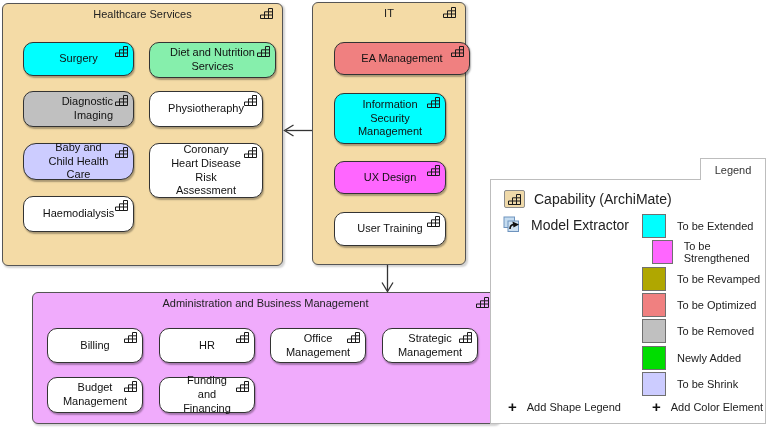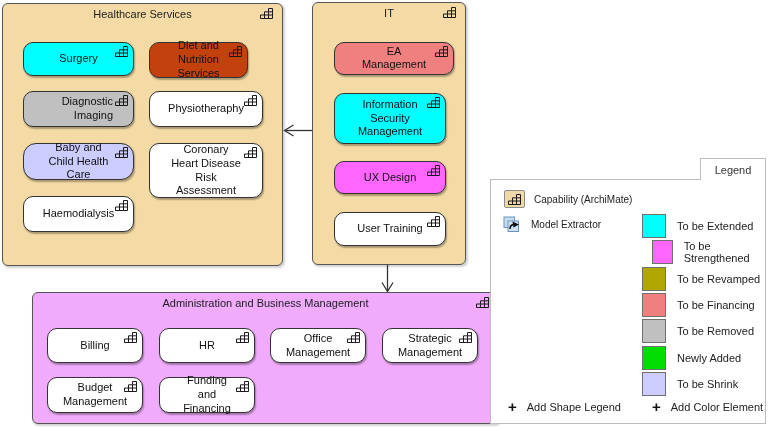--- a/index.html
+++ b/index.html
@@ -24,21 +24,21 @@
   .overlay{position:absolute;left:0;top:0;pointer-events:none;}
 
   
   .legend-tab{position:absolute;left:700px;top:158px;width:66px;height:22px;
               background:#fff;border:1px solid #bdbdbd;border-bottom:none;
               box-sizing:border-box;z-index:3;display:flex;align-items:center;
               justify-content:center;font-size:11px;color:#333;}
   .legend-panel{position:absolute;left:490px;top:179px;width:276px;height:245px;
                 background:#fff;border:1px solid #bdbdbd;box-sizing:border-box;z-index:2;}
   .legend-shape-row{position:absolute;display:flex;align-items:center;gap:9px;
-                    font-size:10px;color:#222;}
+                    font-size:14px;color:#222;}
   .legend-chip{width:19px;height:16px;background:#efd9a9;border:1px solid #8d8d8d;
                border-radius:2px;display:flex;align-items:center;justify-content:center;}
   .legend-color-row{position:absolute;display:flex;align-items:center;gap:11px;
                     font-size:11px;color:#222;}
   .swatch{width:24px;height:24px;border:1px solid #707070;box-sizing:border-box;}
   .legend-add{position:absolute;display:flex;align-items:center;gap:10px;
               font-size:11px;color:#222;cursor:pointer;}
   .plus{font-size:15px;font-weight:bold;color:#111;line-height:1;}
 </style>
 </head>
@@ -55,21 +55,21 @@
       </span>
 
     <div class="cap-box" style="left: 20px; top: 38px; width: 111px; height: 34px; background-color: rgb(0, 255, 255);">
       <span>Surgery</span>
       <span class="box-icon">
           <svg width="13" height="11" viewBox="0 0 13 11" style="display:block">
             <path fill="none" stroke="#1a1a1a" stroke-width="1" d="M0.5,10.5 L0.5,7 L4.5,7 L4.5,3.8 L8.5,3.8 L8.5,0.5 L12.5,0.5 L12.5,10.5 Z M4.5,7 L4.5,10.5 M8.5,3.8 L8.5,10.5 M4.5,7 L12.5,7 M8.5,3.8 L12.5,3.8"></path>
           </svg>
         </span>
     </div>
-    <div class="cap-box" style="left: 146px; top: 38px; width: 99px; height: 36px; background-color: #c2410c;">
+    <div class="cap-box" style="left: 146px; top: 38px; width: 127px; height: 36px; background-color: #86efac;">
       <span>Diet and Nutrition Services</span>
       <span class="box-icon">
           <svg width="13" height="11" viewBox="0 0 13 11" style="display:block">
             <path fill="none" stroke="#1a1a1a" stroke-width="1" d="M0.5,10.5 L0.5,7 L4.5,7 L4.5,3.8 L8.5,3.8 L8.5,0.5 L12.5,0.5 L12.5,10.5 Z M4.5,7 L4.5,10.5 M8.5,3.8 L8.5,10.5 M4.5,7 L12.5,7 M8.5,3.8 L12.5,3.8"></path>
           </svg>
         </span>
     </div>
     <div class="cap-box" style="left: 20px; top: 87px; width: 111px; height: 36px; background-color: rgb(192, 192, 192); text-align: right;">
       <span>Diagnostic Imaging</span>
       <span class="box-icon">
@@ -113,21 +113,21 @@
   </div>
 
   <div class="group" style="left: 312px; top: 2px; width: 154px; height: 263px; background-color: rgb(244, 219, 166);">
     <div class="group-title">IT</div>
     <span class="corner-icon">
         <svg width="13" height="11" viewBox="0 0 13 11" style="display:block">
           <path fill="none" stroke="#1a1a1a" stroke-width="1" d="M0.5,10.5 L0.5,7 L4.5,7 L4.5,3.8 L8.5,3.8 L8.5,0.5 L12.5,0.5 L12.5,10.5 Z M4.5,7 L4.5,10.5 M8.5,3.8 L8.5,10.5 M4.5,7 L12.5,7 M8.5,3.8 L12.5,3.8"></path>
         </svg>
       </span>
 
-    <div class="cap-box" style="left: 21px; top: 39px; width: 120px; height: 33px; background-color: rgb(240, 128, 128); align-items: flex-end;">
+    <div class="cap-box" style="left: 21px; top: 39px; width: 136px; height: 33px; background-color: rgb(240, 128, 128);">
       <span>EA Management</span>
       <span class="box-icon">
           <svg width="13" height="11" viewBox="0 0 13 11" style="display:block">
             <path fill="none" stroke="#1a1a1a" stroke-width="1" d="M0.5,10.5 L0.5,7 L4.5,7 L4.5,3.8 L8.5,3.8 L8.5,0.5 L12.5,0.5 L12.5,10.5 Z M4.5,7 L4.5,10.5 M8.5,3.8 L8.5,10.5 M4.5,7 L12.5,7 M8.5,3.8 L12.5,3.8"></path>
           </svg>
         </span>
     </div>
     <div class="cap-box" style="left: 21px; top: 90px; width: 112px; height: 51px; background-color: rgb(0, 255, 255);">
       <span>Information Security Management</span>
       <span class="box-icon">
@@ -259,21 +259,21 @@
     <div class="legend-color-row" style="left:151px;top:60px;margin-left:10px;">
       <span class="swatch" style="background-color: rgb(255, 102, 255);"></span>
       <span>To be Strengthened</span>
     </div>
     <div class="legend-color-row" style="left:151px;top:87px;">
       <span class="swatch" style="background-color: rgb(176, 167, 0);"></span>
       <span>To be Revamped</span>
     </div>
     <div class="legend-color-row" style="left:151px;top:113px;">
       <span class="swatch" style="background-color: rgb(240, 128, 128);"></span>
-      <span>To be Financing</span>
+      <span>To be Optimized</span>
     </div>
     <div class="legend-color-row" style="left:151px;top:139px;">
       <span class="swatch" style="background-color: rgb(192, 192, 192);"></span>
       <span>To be Removed</span>
     </div>
     <div class="legend-color-row" style="left:151px;top:166px;">
       <span class="swatch" style="background-color: rgb(0, 221, 0);"></span>
       <span>Newly Added</span>
     </div>
     <div class="legend-color-row" style="left:151px;top:192px;">

